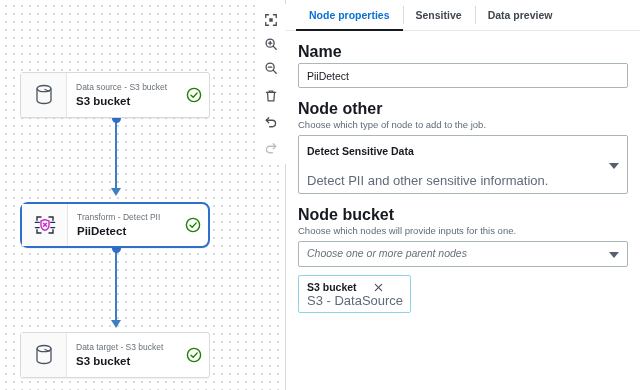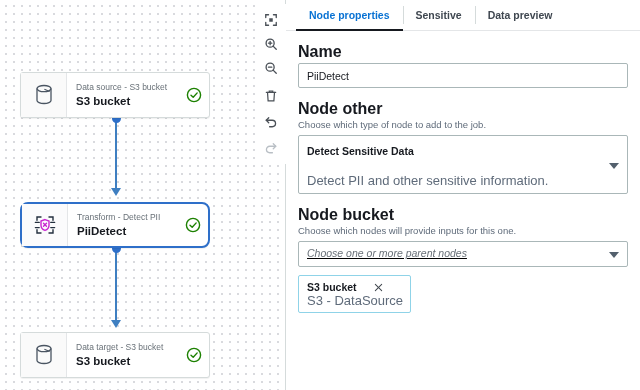--- a/index.html
+++ b/index.html
@@ -363,21 +363,21 @@
         <div class="select tall">
           <div class="select-main">Detect Sensitive Data</div>
           <div class="select-sub">Detect PII and other sensitive information.</div>
           <span class="caret"></span>
         </div>
       </div>
 
       <div class="field">
         <div class="field-label">Node bucket</div>
         <div class="field-desc">Choose which nodes will provide inputs for this one.</div>
-        <div class="select" style="padding-bottom:5px;text-decoration:underline;">
+        <div class="select" style="padding-bottom:5px;">
           <div class="select-placeholder">Choose one or more parent nodes</div>
           <span class="caret"></span>
         </div>
         <div class="chip">
           <div class="chip-row">
             <span class="chip-title">S3 bucket</span>
             <span class="chip-close">
               <svg width="11" height="11" viewBox="0 0 16 16" fill="none" stroke="currentColor" stroke-width="1.5" stroke-linecap="round">
                 <path d="M3.4 3.4 L12.6 12.6"></path>
                   <path d="M12.6 3.4 L3.4 12.6"></path>

